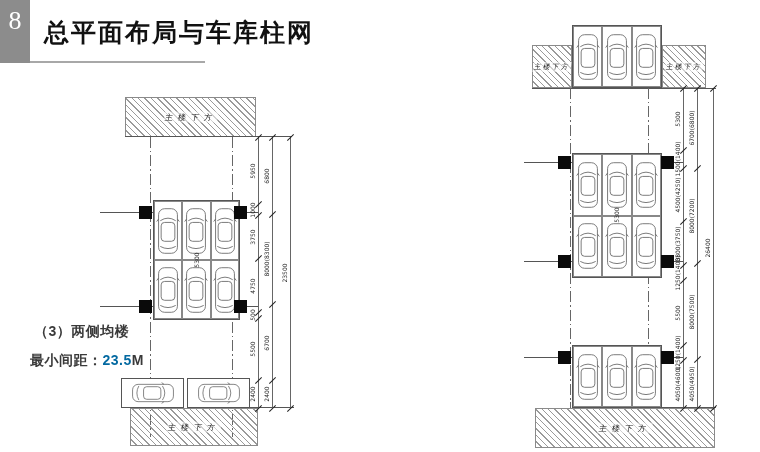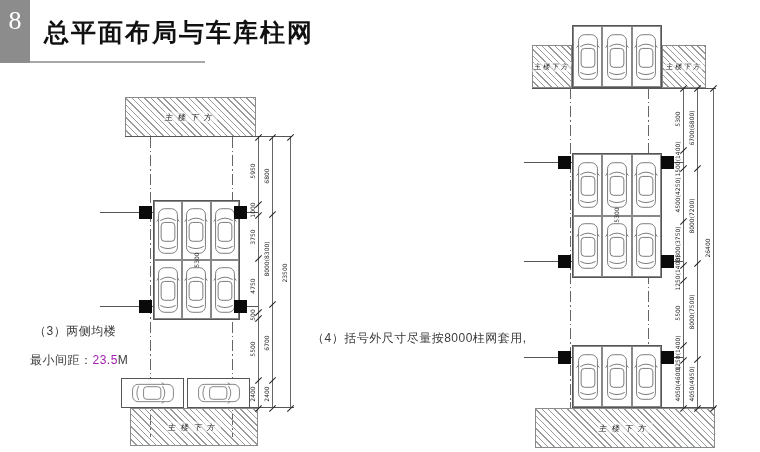--- a/index.html
+++ b/index.html
@@ -38,22 +38,22 @@
   .sq{width:13px;height:13px;background:#0a0a0a;}
 
   
   .dim-line{width:1px;background:#666;}
   .dim-tick{width:9px;height:1px;background:#222;transform:rotate(-45deg);}
   .dim-label{font-size:6px;color:#222;white-space:nowrap;
              transform:translate(-50%,-50%) rotate(-90deg);
              font-family:"DejaVu Sans",sans-serif;line-height:1;}
 
   
-  .cap{font-size:12px;color:#3a3a3a;white-space:nowrap;letter-spacing:0.5px;}
-  .red{color:#a21caf;}
+  .cap{font-size:14px;color:#3a3a3a;white-space:nowrap;letter-spacing:0.5px;font-weight:bold;}
+  .red{color:#0369a1;}
 </style>
 </head>
 <body>
 
 <div class="slide">
 
   
   <div class="abs num-box">
     <span>8</span>
   </div>
@@ -187,21 +187,20 @@
     <div class="abs hline" style="left:250px;top:407px;width:44px;"></div>
   </div>
 
   
   <div class="abs cap" style="left:34px;top:323px;">（3）两侧均楼</div>
   <div class="abs cap" style="left:30px;top:352px;">
     <span>最小间距：</span><span class="red">23.5</span><span>M</span>
   </div>
 
   
-  <div class="abs cap" style="left:312px;top:330px;">（4）括号外尺寸尽量按8000柱网套用,</div>
 
   
   <div style="display:contents">
     <div class="abs hatch" style="left:532px;top:45px;width:40px;height:43px;">
       <span class="hatch-label sm">主楼下方</span>
     </div>
     <div class="abs hatch" style="left:662px;top:45px;width:44px;height:43px;">
       <span class="hatch-label sm">主楼下方</span>
     </div>
     <div class="abs block" style="left: 572px; top: 25px; width: 90px; height: 63px; grid-template-columns: repeat(3, 1fr); grid-template-rows: repeat(1, 1fr);">

